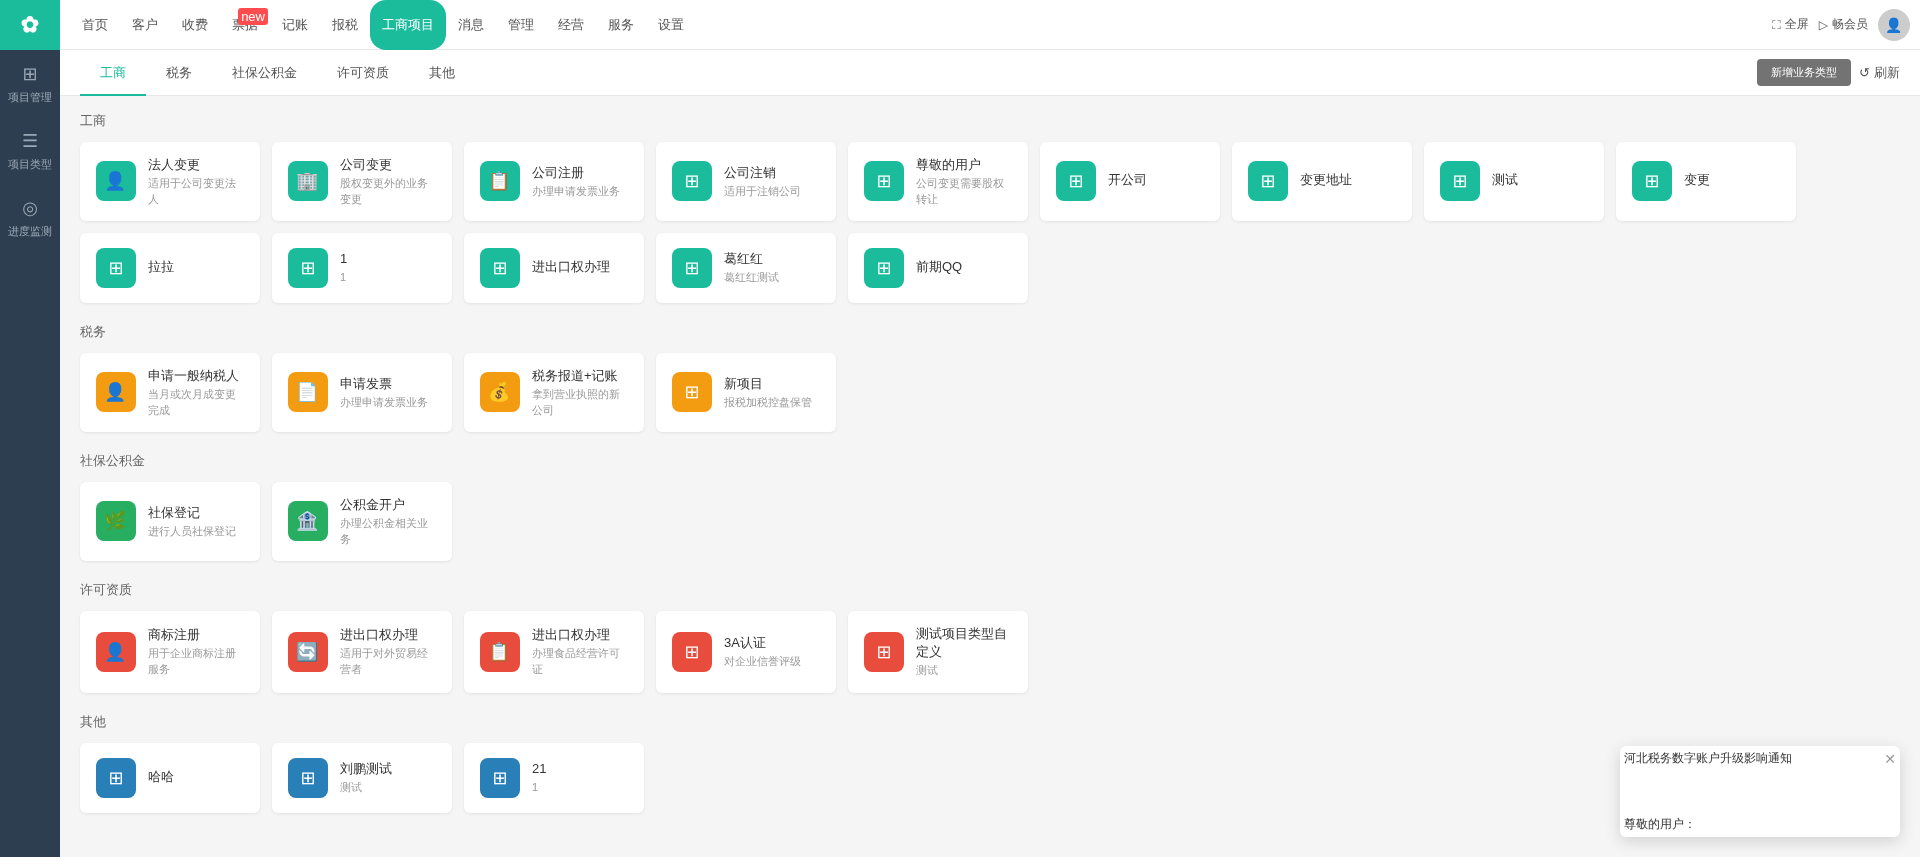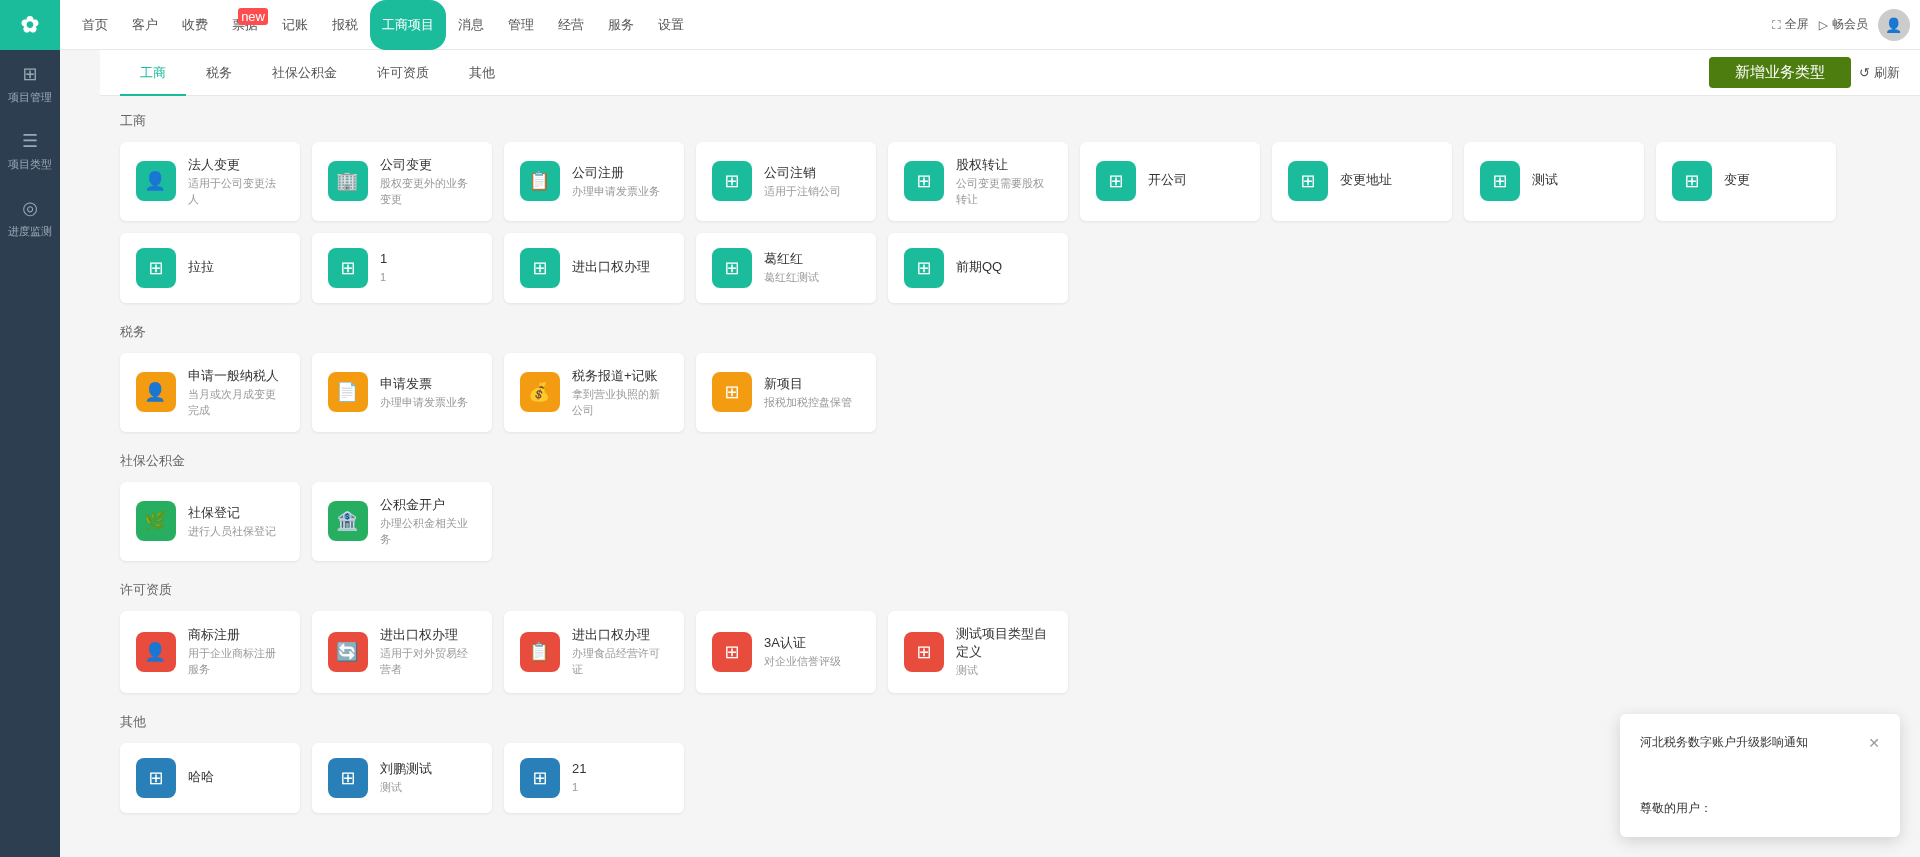--- a/index.html
+++ b/index.html
@@ -115,21 +115,20 @@
       justify-content: center;
       color: white;
       font-size: 14px;
     }
 
     
     .content {
       flex: 1;
       display: flex;
       overflow: hidden;
-      margin-left: 40px;
     }
 
     
     .right-content {
       flex: 1;
       display: flex;
       flex-direction: column;
       overflow: hidden;
     }
 
@@ -158,27 +157,27 @@
     .tab.active {
       color: #1abc9c;
       border-bottom: 2px solid #1abc9c;
     }
     .tabs-right {
       display: flex;
       align-items: center;
       gap: 8px;
     }
     .btn-add {
-      background: #4d7c0f;
+      background: #737373;
       color: white;
       border: none;
-      padding: 6px 26px;
+      padding: 6px 14px;
       border-radius: 4px;
       cursor: pointer;
-      font-size: 15px;
+      font-size: 11px;
     }
     .btn-refresh {
       background: transparent;
       border: none;
       cursor: pointer;
       color: #555;
       font-size: 13px;
       display: flex;
       align-items: center;
       gap: 4px;
@@ -256,21 +255,21 @@
 
     
     .notification-popup {
       position: fixed;
       bottom: 20px;
       right: 20px;
       width: 280px;
       background: white;
       border-radius: 6px;
       box-shadow: 0 4px 16px rgba(0,0,0,0.15);
-      padding: 20px;
+      padding: 4px;
       font-size: 12px;
     }
     .notification-header {
       display: flex;
       justify-content: space-between;
       align-items: center;
       margin-bottom: 6px;
     }
     .notification-close {
       cursor: pointer;
@@ -381,21 +380,21 @@
           <div class="card">
             <div class="card-icon icon-teal">⊞</div>
             <div class="card-text">
               <div class="card-title">公司注销</div>
               <div class="card-desc">适用于注销公司</div>
             </div>
           </div>
           <div class="card">
             <div class="card-icon icon-teal">⊞</div>
             <div class="card-text">
-              <div class="card-title">股权转让</div>
+              <div class="card-title">尊敬的用户</div>
               <div class="card-desc">公司变更需要股权转让</div>
             </div>
           </div>
           <div class="card">
             <div class="card-icon icon-teal">⊞</div>
             <div class="card-text">
               <div class="card-title">开公司</div>
               <div class="card-desc"></div>
             </div>
           </div>

